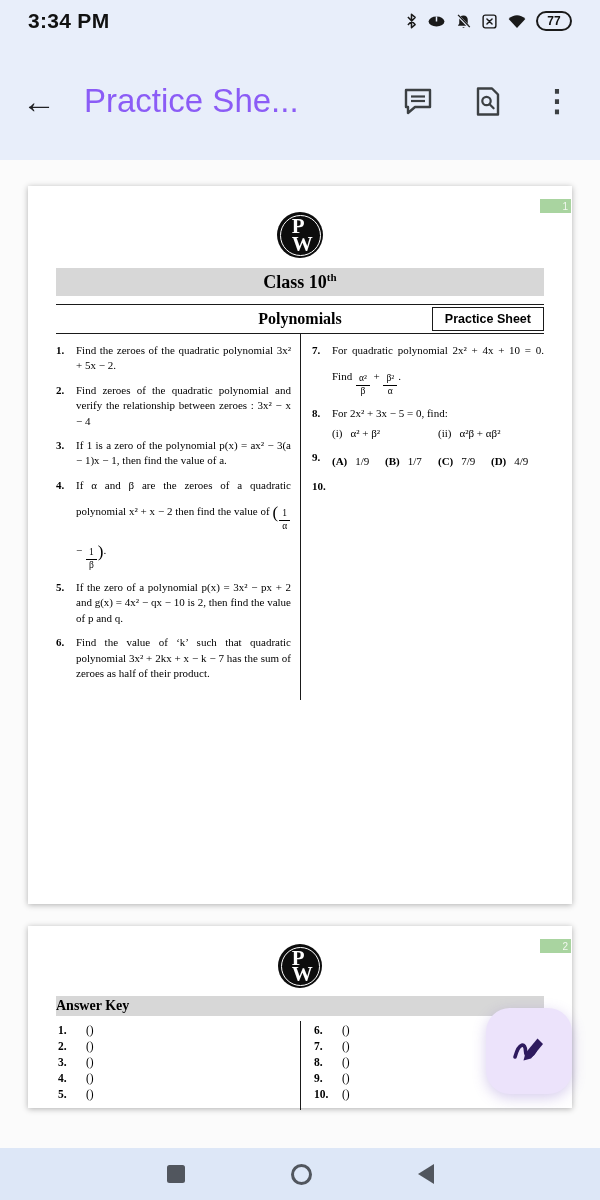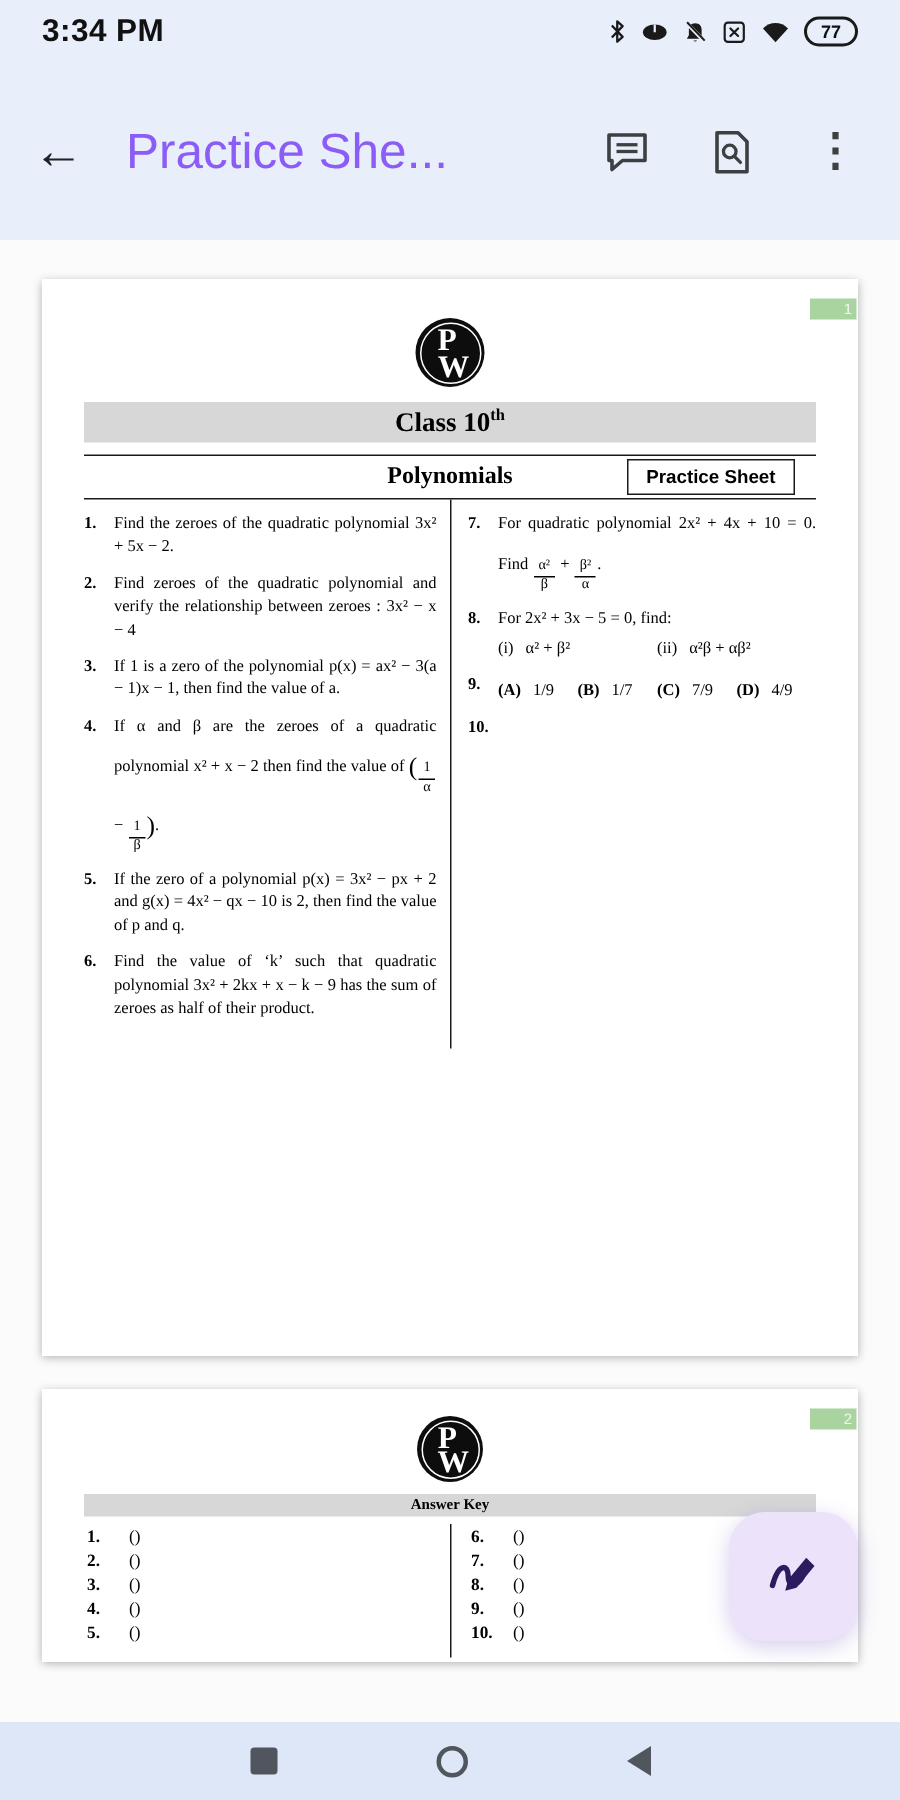--- a/index.html
+++ b/index.html
@@ -41,21 +41,21 @@
   .logo .lw { position:absolute; bottom:1px; left:55%; transform:translateX(-50%); font-size:21px; font-weight:bold; z-index:1; }
   .page2 .logo { margin-top:18px; width:44px; height:44px; }
 
   .class-banner { margin:10px 28px 0; background:#d7d7d7; text-align:center;
     font-family:"Liberation Serif", serif; font-weight:bold; font-size:18px; padding:3px 0; color:#000; }
   .class-banner sup { font-size:11px; }
 
   .topic-row { margin:8px 28px 0; border-top:1.5px solid #1a1a1a; border-bottom:1.5px solid #1a1a1a;
     position:relative; text-align:center; padding:5px 0; }
   .topic { font-family:"Liberation Serif", serif; font-weight:bold; font-size:16px; color:#000; }
-  .sheet-box { position:absolute; right:14px; top:50%; transform:translateY(-50%); border:1.5px solid #1a1a1a;
+  .sheet-box { position:absolute; right:0; top:50%; transform:translateY(-50%); border:1.5px solid #1a1a1a;
     background:#fff; font-weight:bold; font-size:12.5px; padding:4px 12px; color:#000; }
 
   .cols { margin:0 28px; display:flex; }
   .colL { width:50%; padding:9px 9px 10px 0; }
   .colR { width:50%; border-left:1.5px solid #1a1a1a; padding:9px 0 10px 11px; }
 
   .q { display:flex; margin-bottom:9px; font-family:"Liberation Serif", serif; font-size:11px; line-height:1.4; color:#000; }
   .qn { font-weight:bold; width:20px; flex-shrink:0; }
   .q10 .qn { width:24px; }
   .qt { flex:1; text-align:justify; }
@@ -66,22 +66,22 @@
   .paren { font-size:17px; vertical-align:middle; line-height:1; }
 
   .parts { display:flex; margin-top:4px; }
   .part { width:50%;font-family:Liberation Serif, serif; }
   .part .plabel { margin-right:8px; }
 
   .opts { display:grid; grid-template-columns:1fr 1fr 1fr 1fr; row-gap:3px; margin-top:4px; }
   .opt .olabel { font-weight:bold; margin-right:8px; }
 
   
-  .ak-banner { margin:8px 28px 0; background:#d7d7d7; text-align:center;
-    font-family:"Liberation Serif", serif; font-weight:bold; font-size:10px; padding:2px 0; color:#000; }
+  .ak-banner { margin:8px 28px 0; background:#d7d7d7; 
+    font-family:"Liberation Serif", serif; font-weight:bold; font-size:14px; padding:2px 0; color:#000; }
   .acols { margin:5px 28px 0; display:flex; }
   .acolL { width:50%; padding:3px 0 6px 2px; }
   .acolR { width:50%; border-left:1.5px solid #1a1a1a; padding:3px 0 6px 13px; }
   .arow { display:flex; font-family:"Liberation Serif", serif; font-size:11.5px; margin-bottom:4px; color:#000; }
   .an { font-weight:bold; width:28px; }
 
   
   .fab { position:absolute; right:28px; top:1008px; width:86px; height:86px; border-radius:24px;
     background:#ece3fb; border:none; box-shadow:0 4px 14px rgba(110,80,190,0.28);
     display:flex; align-items:center; justify-content:center; cursor:pointer; z-index:10; }
@@ -201,21 +201,21 @@
             </span>
           </div>
 
           <div class="q">
             <span class="qn">5.</span>
             <span class="qt">If the zero of a polynomial p(x) = 3x² − px + 2 and g(x) = 4x² − qx − 10 is 2, then find the value of p and q.</span>
           </div>
 
           <div class="q">
             <span class="qn">6.</span>
-            <span class="qt">Find the value of ‘k’ such that quadratic polynomial 3x² + 2kx + x − k − 9 has the sum of zeroes as half of their product.</span>
+            <span class="qt">Find the value of ‘k’ such that quadratic polynomial 3x² + 2kx + x − k − 7 has the sum of zeroes as half of their product.</span>
           </div>
 
         </div>
         <div class="colR">
 
           <div class="q">
             <span class="qn">7.</span>
             <span class="qt"><span>For quadratic polynomial 2x² + 4x + 10 = 0. Find</span>
               <span class="frac"><span class="ft">α²</span><span class="fb">β</span></span>
               <span>+</span>

